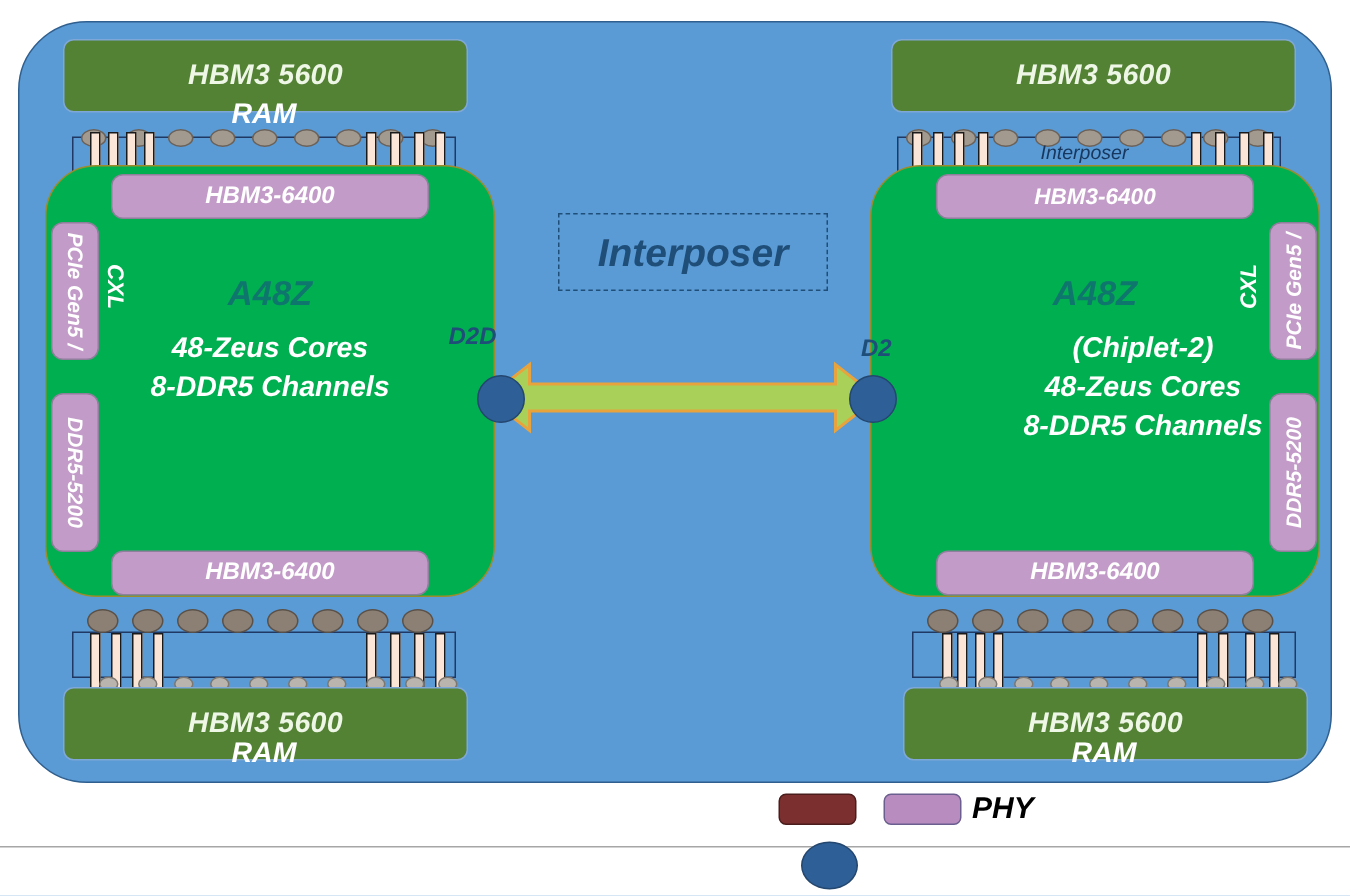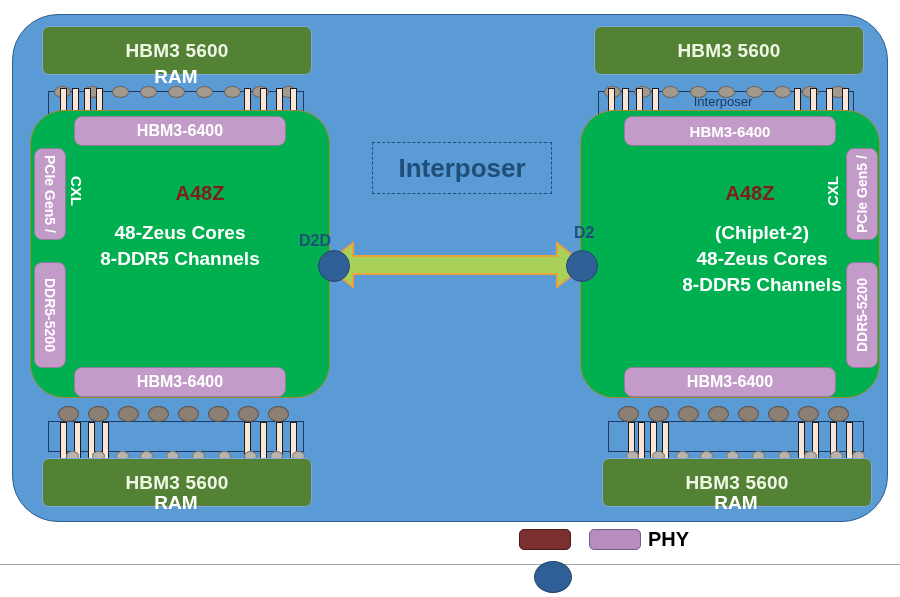--- a/index.html
+++ b/index.html
@@ -1,19 +1,19 @@
 <!DOCTYPE html>
 <html><head>
 <meta charset="utf-8">
 <style>
   html,body{margin:0;padding:0;background:#ffffff;}
   body{width:900px;height:597px;position:relative;overflow:hidden;
        font-family:"Liberation Sans", sans-serif;}
 
-  .stage{position:absolute;left:0;top:0;width:900px;height:597px;}
+  .stage{position:absolute;left:0;top:0;width:900px;height:597px;font-style:italic;}
 
   
   .package{
     position:absolute;left:12px;top:14px;width:876px;height:508px;
     background:#5b9bd5;border:1px solid #2f5f8f;
     border-radius:46px;
     box-sizing:border-box;
   }
 
   
@@ -44,21 +44,21 @@
   .bump.small{width:11px;height:8px;background:#b9b4ad;border:1px solid #7d7770;top:40px;}
   .tsv{position:absolute;width:5px;height:38px;background:#fbe5d6;border:1px solid #1a1a1a;top:8px;}
 
   
   .chiplet{
     position:absolute;background:#00b050;border:1px solid #9c8c2c;
     border-radius:34px;box-sizing:border-box;
   }
   .die-title{
     position:absolute;left:0;width:100%;text-align:center;
-    color:#7f1d1d;font-weight:bold;font-size:20px;padding-left:20px;
+    color:#0f766e;font-weight:bold;font-size:23px;
   }
   .die-lines{
     position:absolute;left:0;width:100%;text-align:center;
     color:#ffffff;font-weight:bold;font-size:19px;line-height:26px;
   }
 
   
   .phy{
     position:absolute;background:#c39bc8;border:1px solid #8f7f9c;
     border-radius:8px;color:#ffffff;font-weight:bold;font-size:16px;
@@ -322,21 +322,21 @@
 
   <div class="interposer-box" style="left:372px;top:142px;width:178px;height:50px;">
     <span>Interposer</span>
   </div>
 
   <svg class="d2d-arrow" width="260" height="60" style="left:325px;top:235px;">
     <polygon points="0,30 28,8 28,21 232,21 232,8 260,30 232,52 232,39 28,39 28,52" fill="#a9d159" stroke="#e8a33d" stroke-width="2"></polygon>
   </svg>
 
   <div class="d2d-dot" style="left:318px;top:250px;"></div>
-  <div class="d2d-label" style="left:299px;top:232px;">
+  <div class="d2d-label" style="left:299px;top:216px;">
     <span>D2D</span>
   </div>
 
   <div class="d2d-dot" style="left:566px;top:250px;"></div>
   <div class="d2d-label" style="left:574px;top:224px;">
     <span>D2</span>
   </div>
 
   <div class="hrule" style="top:564px;"></div>
 

